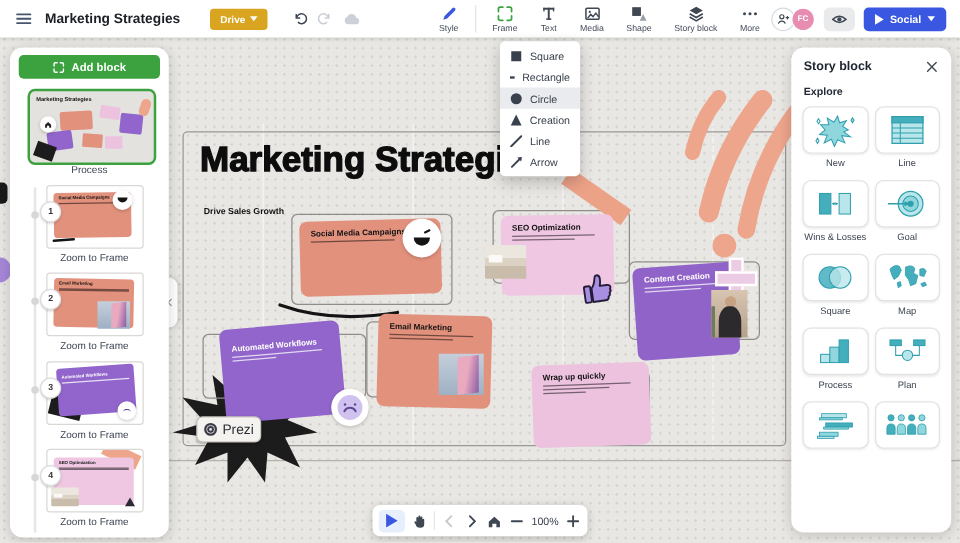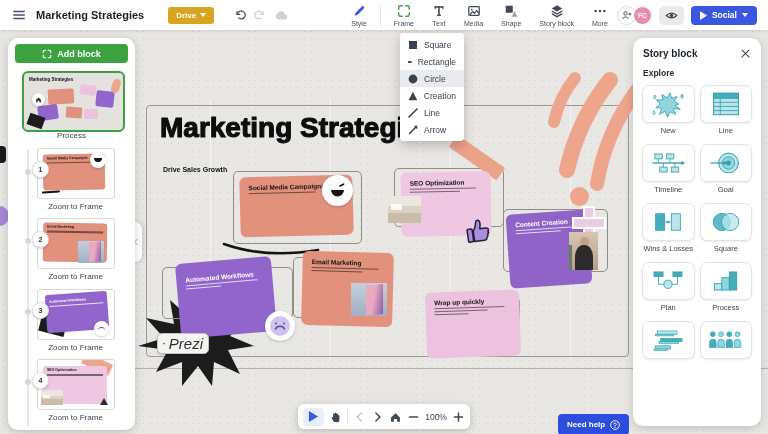--- a/index.html
+++ b/index.html
@@ -30,21 +30,21 @@
   .door3d{position:absolute;background:linear-gradient(180deg,#c4cfdb,#9fb0c3);overflow:hidden;}
   .door3d .door{position:absolute;left:42%;top:6%;width:46%;height:90%;background:linear-gradient(100deg,#e9aabf 0 45%,#8c5ca6 100%);transform:skewY(-6deg);}
   .photo-w{position:absolute;background:linear-gradient(180deg,#d8c6b2,#b59f8a);overflow:hidden;}
   .photo-w .head{position:absolute;left:38%;top:12%;width:32%;height:26%;background:#c7a183;border-radius:50%;}
   .photo-w .body{position:absolute;left:22%;top:34%;width:62%;height:70%;background:#2d2a2e;border-radius:45% 45% 0 0;}
   .photo-w .plant{position:absolute;left:0;top:35%;width:12%;height:65%;background:#6c7d5c;}
   .pluscross{position:absolute;width:34px;height:34px;}
   .pluscross:before{content:"";position:absolute;left:11px;top:0;width:12px;height:34px;background:#eccbe4;border:2px solid #fff;box-sizing:border-box;}
   .pluscross:after{content:"";position:absolute;left:0;top:11px;width:34px;height:12px;background:#eccbe4;border:2px solid #fff;box-sizing:border-box;}
   .prezi-badge{position:absolute;left:157px;top:333px;width:52px;height:21px;background:#f5f3f0;border:1px solid #c7c4bf;border-radius:5px;box-shadow:0 1px 2px rgba(0,0,0,.25);display:flex;align-items:center;gap:4px;padding:0 5px;box-sizing:border-box;}
-  .prezi-badge .ptxt{font-size:15px;color:#2e3038;font-style:italic;}
+  .prezi-badge .ptxt{font-size:11px;color:#2e3038;}
   .edge-deco{position:absolute;}
 
   
   #topbar{position:absolute;left:0;top:0;width:768px;height:30px;background:#fff;box-shadow:0 1px 3px rgba(0,0,0,.12);z-index:40;display:flex;align-items:center;}
   .tb-left{display:flex;align-items:center;gap:10px;padding-left:12px;}
   .doc-title{font-size:11px;font-weight:bold;color:#1c2026;white-space:nowrap;}
   .btn-public{margin-left:14px;background:#d9a521;color:#fff;font-size:8px;font-weight:bold;border:none;border-radius:3px;height:17px;padding:0 8px;display:flex;align-items:center;gap:4px;cursor:pointer;}
   .caret{width:0;height:0;border-left:3px solid transparent;border-right:3px solid transparent;border-top:4px solid currentColor;display:inline-block;}
   .hist{display:flex;align-items:center;gap:8px;margin-left:10px;}
   .ic{display:inline-flex;align-items:center;justify-content:center;}
@@ -390,73 +390,84 @@
                 <line x1="17" y1="10" x2="17" y2="30" stroke="#2f9fae" stroke-width="1"></line>
               </svg>
             </span>
           </div>
           <div class="sb-label">Line</div>
         </div>
         <div class="sb-cell">
           <div class="sb-card">
             <span class="ic">
               <svg viewBox="0 0 48 34">
-                <line x1="5" y1="17" x2="41" y2="17" stroke="#2f9fae" stroke-width="1.6"></line>
-                <polygon points="45,17 40,14.5 40,19.5" fill="#2f9fae"></polygon>
-                <rect x="8" y="6" width="9" height="6" fill="#b9e6ea" stroke="#2f9fae"></rect>
-                <rect x="22" y="6" width="9" height="6" fill="#b9e6ea" stroke="#2f9fae"></rect>
-                <rect x="14" y="22" width="9" height="6" fill="#b9e6ea" stroke="#2f9fae"></rect>
-                <rect x="28" y="22" width="9" height="6" fill="#b9e6ea" stroke="#2f9fae"></rect>
-                <line x1="12.5" y1="12" x2="12.5" y2="17" stroke="#2f9fae"></line>
-                <line x1="26.5" y1="12" x2="26.5" y2="17" stroke="#2f9fae"></line>
-                <line x1="18.5" y1="17" x2="18.5" y2="22" stroke="#2f9fae"></line>
-                <line x1="32.5" y1="17" x2="32.5" y2="22" stroke="#2f9fae"></line>
-              </svg>
-            </span>
-          </div>
-          <div class="sb-label">Timeline</div>
+                <rect x="9" y="7" width="11" height="20" fill="#45aebd" stroke="#2f9fae" stroke-width="1"></rect>
+                <rect x="28" y="7" width="11" height="20" fill="#b9e6ea" stroke="#2f9fae" stroke-width="1"></rect>
+                <line x1="21.5" y1="17" x2="26.5" y2="17" stroke="#2f9fae" stroke-width="1.2"></line>
+                <polygon points="21,17 23.5,15.3 23.5,18.7" fill="#2f9fae"></polygon>
+                <polygon points="27,17 24.5,15.3 24.5,18.7" fill="#2f9fae"></polygon>
+              </svg>
+            </span>
+          </div>
+          <div class="sb-label">Wins &amp; Losses</div>
         </div>
         <div class="sb-cell">
           <div class="sb-card">
             <span class="ic">
               <svg viewBox="0 0 48 34">
                 <circle cx="27" cy="17" r="12" fill="#b9e6ea" stroke="#2f9fae" stroke-width="1.2"></circle>
                 <circle cx="27" cy="17" r="7.5" fill="#8fd7dd" stroke="#2f9fae" stroke-width="1"></circle>
                 <circle cx="27" cy="17" r="3" fill="#2f9fae"></circle>
                 <line x1="5" y1="17" x2="24" y2="17" stroke="#2f9fae" stroke-width="1.5"></line>
                 <polygon points="27,17 21,14.5 21,19.5" fill="#2f9fae"></polygon>
               </svg>
             </span>
           </div>
           <div class="sb-label">Goal</div>
         </div>
         <div class="sb-cell">
           <div class="sb-card">
             <span class="ic">
               <svg viewBox="0 0 48 34">
-                <rect x="9" y="7" width="11" height="20" fill="#45aebd" stroke="#2f9fae" stroke-width="1"></rect>
-                <rect x="28" y="7" width="11" height="20" fill="#b9e6ea" stroke="#2f9fae" stroke-width="1"></rect>
-                <line x1="21.5" y1="17" x2="26.5" y2="17" stroke="#2f9fae" stroke-width="1.2"></line>
-                <polygon points="21,17 23.5,15.3 23.5,18.7" fill="#2f9fae"></polygon>
-                <polygon points="27,17 24.5,15.3 24.5,18.7" fill="#2f9fae"></polygon>
-              </svg>
-            </span>
-          </div>
-          <div class="sb-label">Wins &amp; Losses</div>
-        </div>
-        <div class="sb-cell">
-          <div class="sb-card">
-            <span class="ic">
-              <svg viewBox="0 0 48 34">
                 <circle cx="19" cy="17" r="10.5" fill="#45aebd" fill-opacity=".85" stroke="#2f9fae"></circle>
                 <circle cx="29" cy="17" r="10.5" fill="#b9e6ea" fill-opacity=".8" stroke="#2f9fae"></circle>
               </svg>
             </span>
           </div>
           <div class="sb-label">Square</div>
+        </div>
+        <div class="sb-cell">
+          <div class="sb-card">
+            <span class="ic">
+              <svg viewBox="0 0 48 34">
+                <g fill="#45aebd" stroke="#2f9fae" stroke-width=".8">
+                  <path d="M7 9 q4-5 9-3 l2 4 -3 6 -4 3 -2-4 z"></path>
+                  <path d="M14 22 l3-1 1 4 -3 2 z"></path>
+                  <path d="M22 7 q6-3 9 1 l-1 5 4 2 -2 8 -5 2 -2-6 -3-4 z"></path>
+                  <path d="M36 9 q5-2 6 2 l-2 5 -4-1 z"></path>
+                  <path d="M37 23 l4-1.5 1.5 3 -4 1.5 z"></path>
+                </g>
+              </svg>
+            </span>
+          </div>
+          <div class="sb-label">Map</div>
+        </div>
+        <div class="sb-cell">
+          <div class="sb-card">
+            <span class="ic">
+              <svg viewBox="0 0 48 34">
+                <g stroke="#2f9fae" stroke-width="1">
+                  <rect x="10" y="20" width="9" height="8" fill="#b9e6ea"></rect>
+                  <rect x="19" y="13" width="9" height="15" fill="#8fd7dd"></rect>
+                  <rect x="28" y="6" width="9" height="22" fill="#45aebd"></rect>
+                </g>
+              </svg>
+            </span>
+          </div>
+          <div class="sb-label">Process</div>
         </div>
         <div class="sb-cell">
           <div class="sb-card">
             <span class="ic">
               <svg viewBox="0 0 48 34">
                 <g stroke="#2f9fae" stroke-width="1">
                   <rect x="7" y="6" width="11" height="5.5" fill="#45aebd"></rect>
                   <rect x="30" y="6" width="11" height="5.5" fill="#45aebd"></rect>
                   <circle cx="24" cy="21" r="5" fill="#b9e6ea"></circle>
                 </g>
@@ -466,34 +477,20 @@
                 </g>
               </svg>
             </span>
           </div>
           <div class="sb-label">Plan</div>
         </div>
         <div class="sb-cell">
           <div class="sb-card">
             <span class="ic">
               <svg viewBox="0 0 48 34">
-                <g stroke="#2f9fae" stroke-width="1">
-                  <rect x="10" y="20" width="9" height="8" fill="#b9e6ea"></rect>
-                  <rect x="19" y="13" width="9" height="15" fill="#8fd7dd"></rect>
-                  <rect x="28" y="6" width="9" height="22" fill="#45aebd"></rect>
-                </g>
-              </svg>
-            </span>
-          </div>
-          <div class="sb-label">Process</div>
-        </div>
-        <div class="sb-cell">
-          <div class="sb-card">
-            <span class="ic">
-              <svg viewBox="0 0 48 34">
                 <g stroke="#2f9fae" stroke-width=".8">
                   <rect x="11" y="6" width="24" height="4" fill="#b9e6ea"></rect>
                   <rect x="9" y="10" width="22" height="2" fill="#8fd7dd"></rect>
                   <rect x="15" y="15" width="26" height="4" fill="#45aebd"></rect>
                   <rect x="13" y="19" width="24" height="2" fill="#8fd7dd"></rect>
                   <rect x="9" y="24" width="18" height="4" fill="#8fd7dd"></rect>
                   <rect x="7" y="28" width="16" height="2" fill="#b9e6ea"></rect>
                 </g>
               </svg>
             </span>
@@ -756,24 +753,14 @@
     <span class="ic bt-ic">
         <svg viewBox="0 0 16 16">
           <g stroke="currentColor" stroke-width="1.8" stroke-linecap="round">
             <line x1="3" y1="8" x2="13" y2="8"></line>
             <line x1="8" y1="3" x2="8" y2="13"></line>
           </g>
         </svg>
       </span>
   </div>
 
-  <button id="need-help">
-    <span>Need help</span>
-    <span class="ic" style="width:10px;height:10px;color:#fff">
-        <svg viewBox="0 0 12 12">
-          <circle cx="6" cy="6" r="5.2" fill="none" stroke="currentColor" stroke-width="1.1"></circle>
-          <path d="M4.5 4.6 a1.5 1.5 0 1 1 2.2 1.7 c-.6.4-.7.7-.7 1.2" fill="none" stroke="currentColor" stroke-width="1.1" stroke-linecap="round"></path>
-          <circle cx="6" cy="9" r=".7" fill="currentColor"></circle>
-        </svg>
-      </span>
-  </button>
 
 </div>
 
 </body></html>

